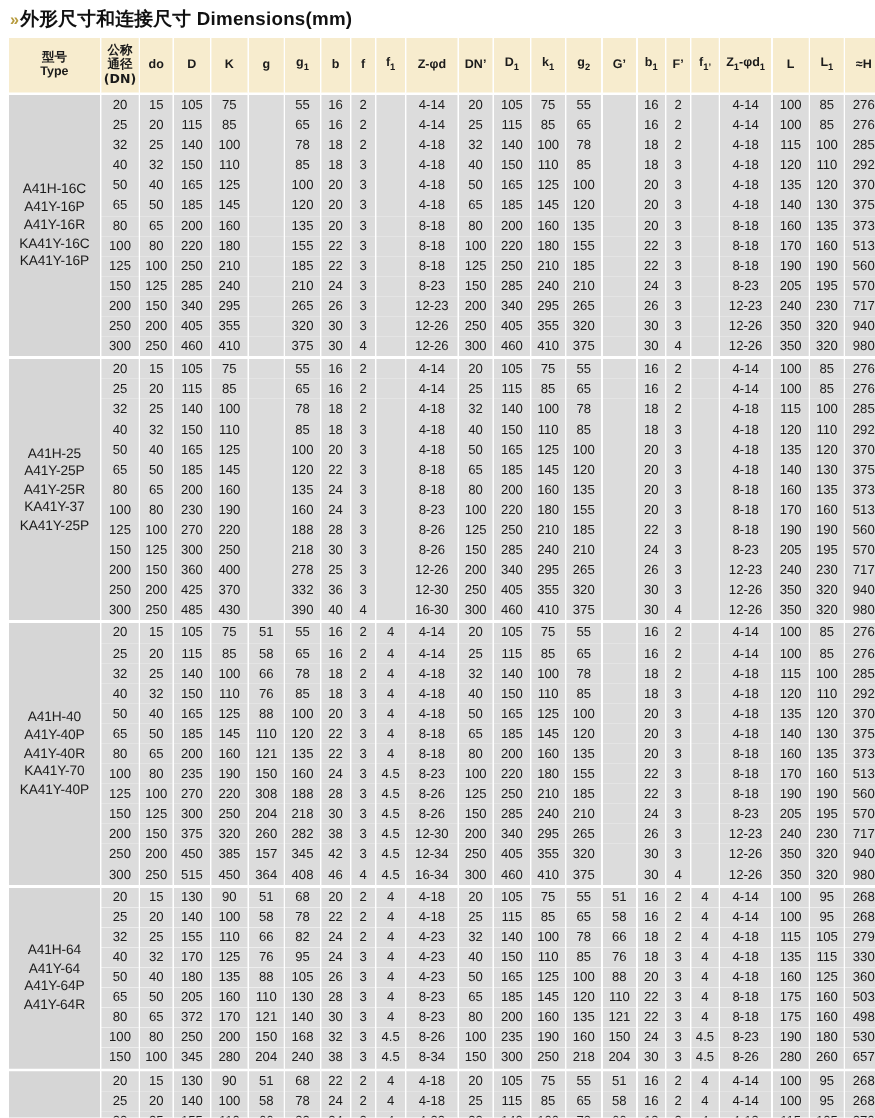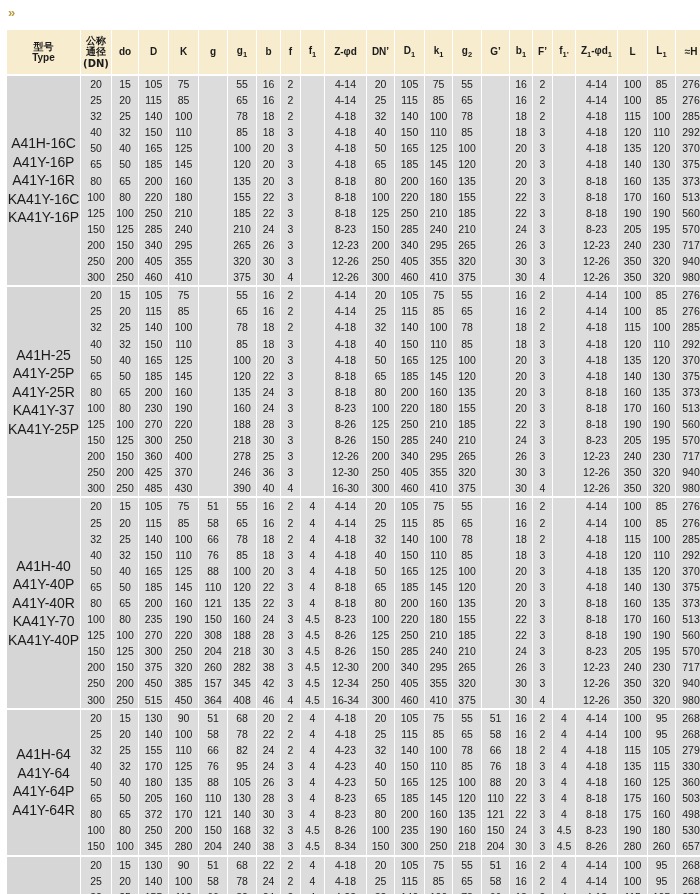--- a/index.html
+++ b/index.html
@@ -96,21 +96,21 @@
   tbody td {
     background: #dcdcdc;
     height: 16.1px;
     line-height: 16.1px;
     font-size: 10.5px;
     font-weight: normal;
     border-bottom: 1px solid #ffffff;
   }
   tbody td.typecell {
     background: #d6d6d6;
-    font-size: 14px;
+    font-size: 11px;
     line-height: 1.32;
     font-weight: normal;
     border-bottom: 1px solid #ffffff;
     letter-spacing: -0.1px;
   }
   tbody tr.block-start td {
     border-top: 2px solid #ffffff;
   }
   tbody td.empty { }
 
@@ -139,20 +139,21 @@
   col.c-L1     { width: 28px; }
   col.c-H      { width: 31px; }
 </style>
 </head>
 <body>
 
 <div class="page">
 
   <div class="title-bar">
     <span class="title-chevrons">»</span>
+    <span class="title-text">外形尺寸和连接尺寸  Dimensions(mm)</span>
   </div>
 
   <div class="tbl-wrap">
     <table class="spec">
       <colgroup>
         <col class="c-type">
           <col class="c-dn">
           <col class="c-do">
           <col class="c-D">
           <col class="c-K">
@@ -799,21 +800,21 @@
             <td>240</td>
             <td>230</td>
             <td>717</td>
           </tr>
           <tr>
             <td>250</td>
             <td>200</td>
             <td>425</td>
             <td>370</td>
             <td class="empty"></td>
-            <td>246</td>
+            <td>332</td>
             <td>36</td>
             <td>3</td>
             <td class="empty"></td>
             <td>12-30</td>
             <td>250</td>
             <td>405</td>
             <td>355</td>
             <td>320</td>
             <td class="empty"></td>
             <td>30</td>

